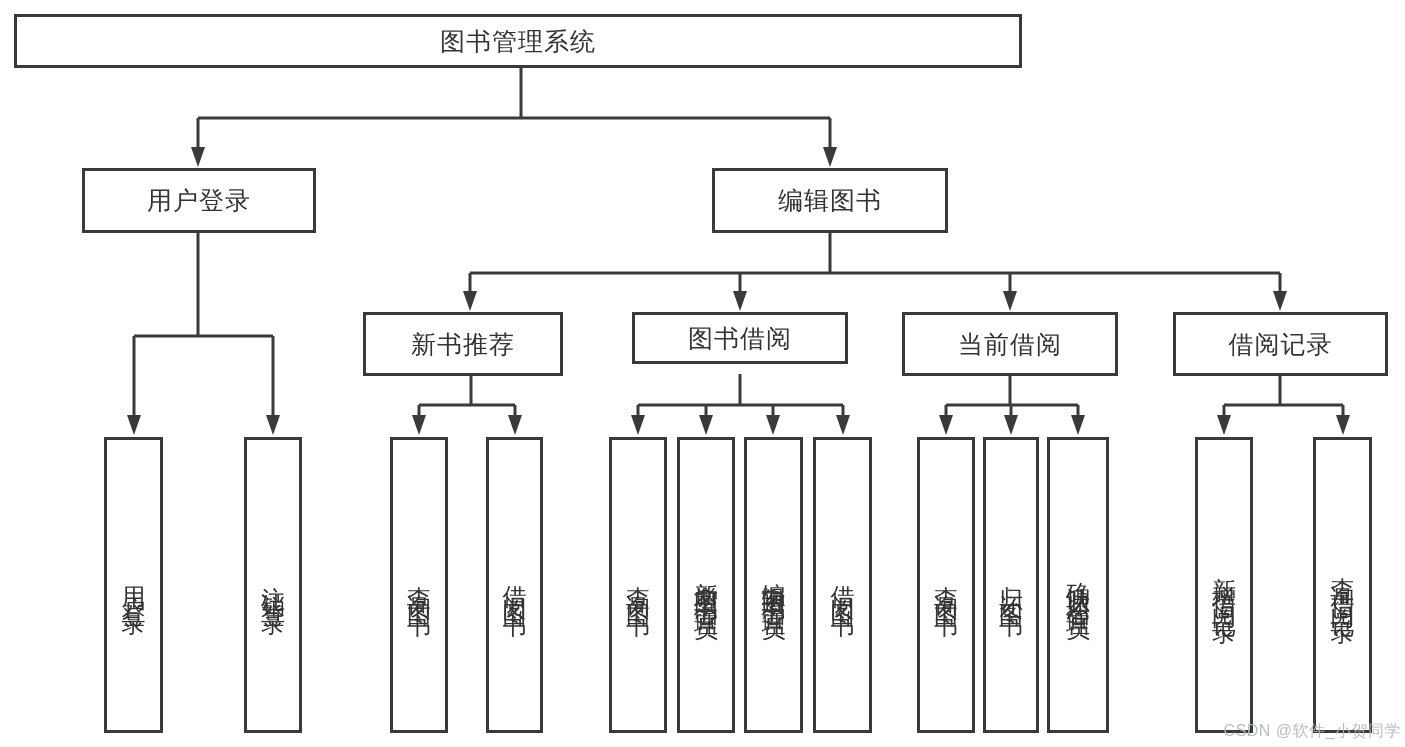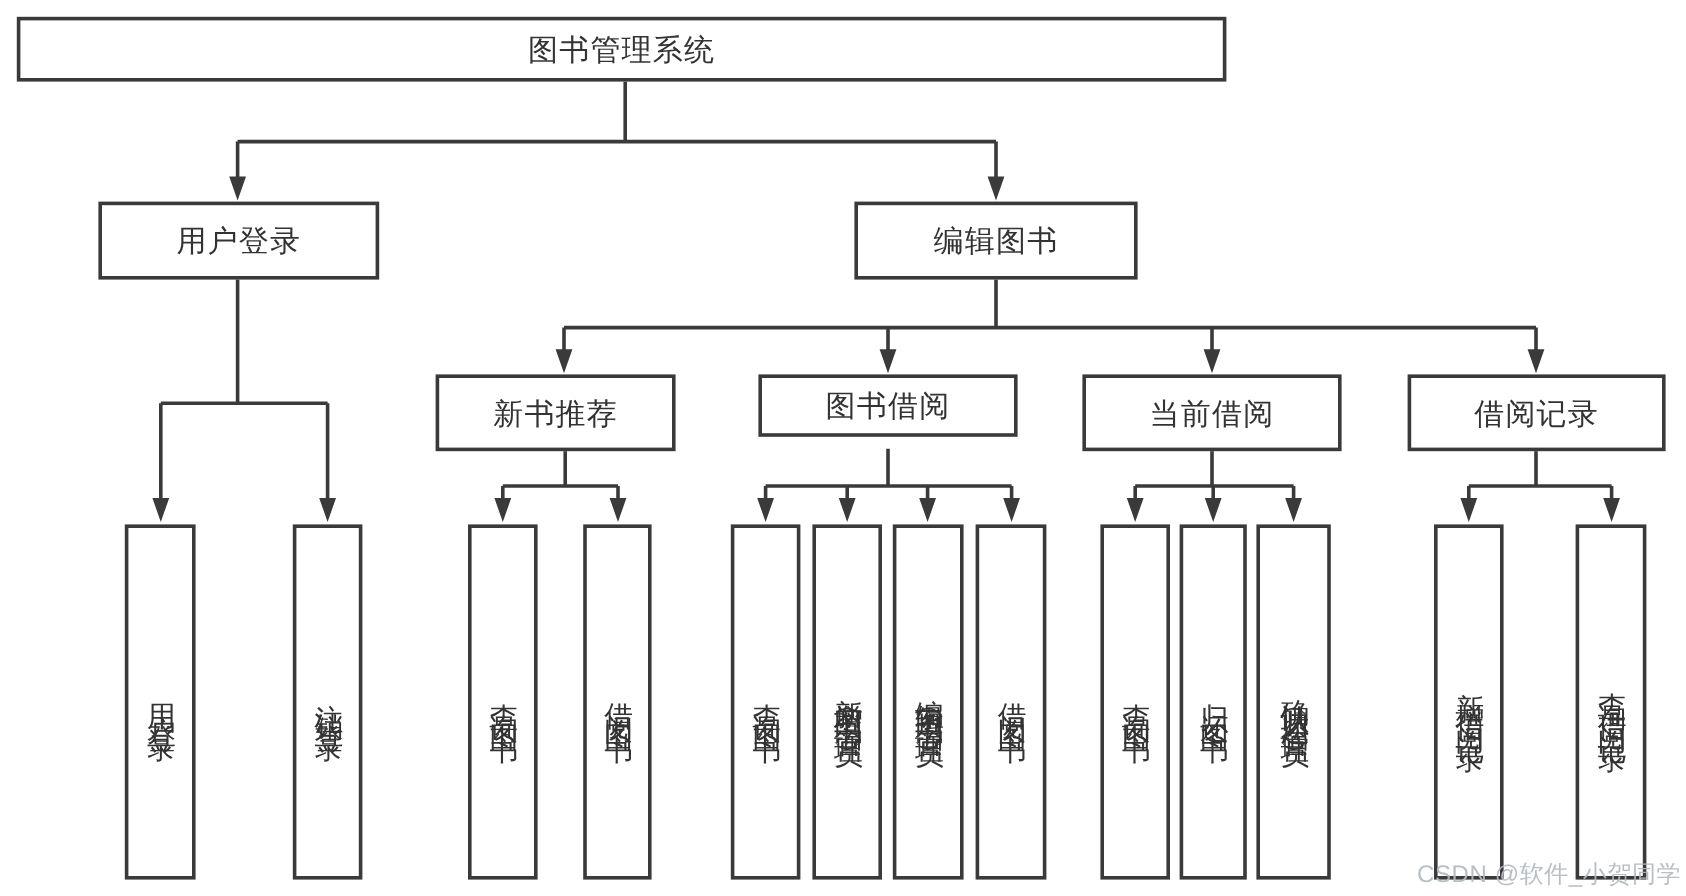--- a/index.html
+++ b/index.html
@@ -15,21 +15,21 @@
     z-index:1; color:#333333;
   }
   .node.h { font-size:25px; letter-spacing:1px; white-space:nowrap; }
   .node.v {
     writing-mode:vertical-rl; text-orientation:mixed;
     font-size:24px; line-height:1; letter-spacing:9px;
     border-width:3px;
   }
   .watermark {
     position:absolute; right:4px; bottom:5px; z-index:2;
-    font-size:20px; letter-spacing:0.5px;
+    font-size:16px; letter-spacing:0.5px;
     color:rgba(178,184,192,0.92); white-space:nowrap;
   }
 </style>
 </head>
 <body>
 
 <div class="canvas">
 
   <svg class="connectors" width="1405" height="747" viewBox="0 0 1405 747">
 

